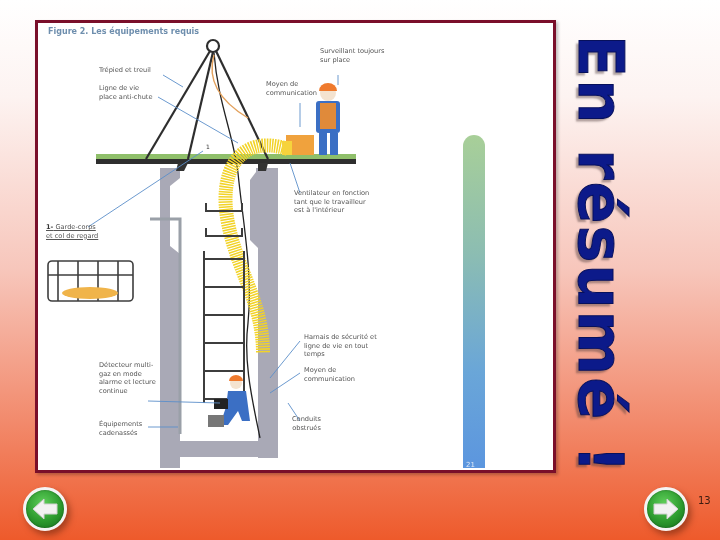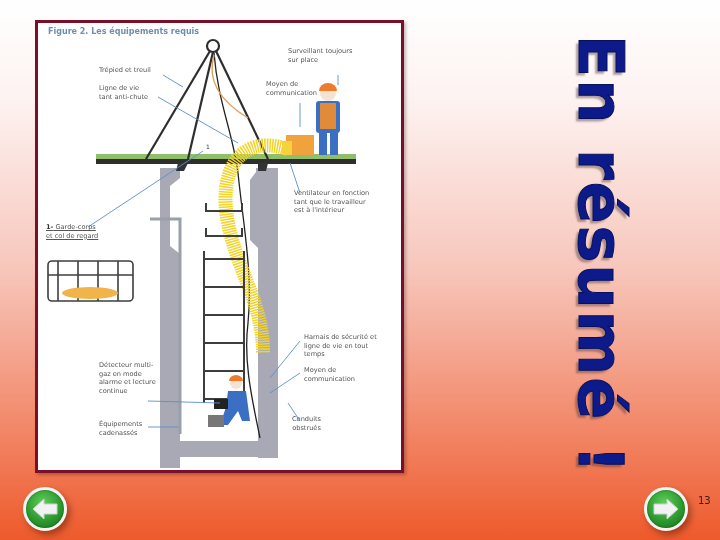--- a/index.html
+++ b/index.html
@@ -3,21 +3,21 @@
 <meta charset="utf-8">
 <style>
   * { box-sizing: border-box; margin: 0; padding: 0; }
   html, body { width: 720px; height: 540px; overflow: hidden; }
   body {
     position: relative;
     font-family: "DejaVu Sans", sans-serif;
     background: linear-gradient(to bottom, #ffffff 0%, #fdf3f1 18%, #f7c6bb 50%, #f28a6c 78%, #ee5a2b 100%);
   }
   .figure-frame {
-    position: absolute; left: 35px; top: 20px; width: 369px; height: 453px;
+    position: absolute; left: 35px; top: 20px; width: 521px; height: 453px;
     border: 3px solid #7a0f2a;
     background: #ffffff;
     box-shadow: 2px 2px 3px rgba(0,0,0,0.25);
     overflow: hidden;
   }
   .figure-frame::after {
     content: ""; position: absolute; left: 0; top: 0; right: 0; bottom: 0;
     border: 2px solid #ffffff; pointer-events: none;
   }
   .fig-title {
@@ -147,24 +147,24 @@
       <line x1="110" y1="404" x2="140" y2="404"></line>
       <line x1="262" y1="318" x2="232" y2="355"></line>
       <line x1="262" y1="350" x2="232" y2="370"></line>
       <line x1="262" y1="398" x2="250" y2="380"></line>
     </g>
     <text x="168" y="126" font-size="6" fill="#333">1</text>
   </svg>
 
   <div class="lbl" style="left:61px;top:43px;">Trépied et treuil</div>
   <div class="lbl" style="left:61px;top:61px;">Ligne de vie
-tant anti-chute</div>
+place anti-chute</div>
   <div class="lbl" style="left:228px;top:57px;">Moyen de
 communication</div>
-  <div class="lbl" style="left:250px;top:24px;">Surveillant toujours
+  <div class="lbl" style="left:282px;top:24px;">Surveillant toujours
 sur place</div>
   <div class="lbl" style="left:256px;top:166px;">Ventilateur en fonction
 tant que le travailleur
 est à l'intérieur</div>
   <div class="lbl" style="left:8px;top:200px;text-decoration:underline;"><b>1-</b><span> Garde-corps
 et col de regard</span></div>
   <div class="lbl" style="left:266px;top:310px;">Harnais de sécurité et
 ligne de vie en tout
 temps</div>
   <div class="lbl" style="left:266px;top:343px;">Moyen de

